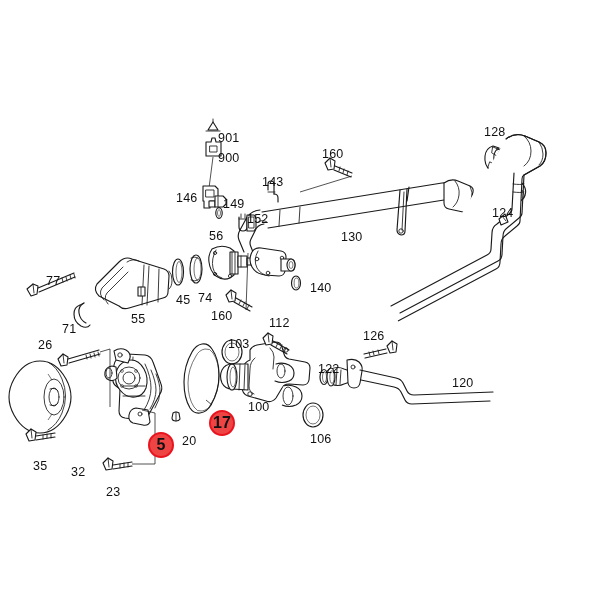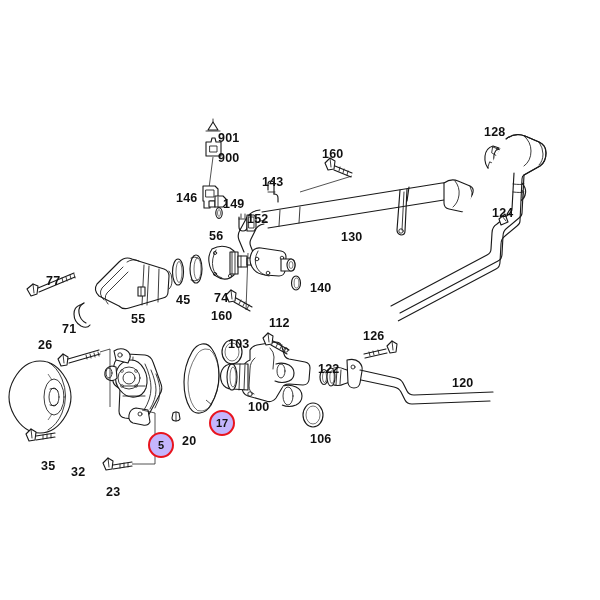--- a/index.html
+++ b/index.html
@@ -8,36 +8,36 @@
     width:600px;height:600px;
     background:#ffffff;
     font-family:"Liberation Sans","DejaVu Sans",sans-serif;
     overflow:hidden;
   }
   #artwork{position:absolute;left:0;top:0;width:600px;height:600px;}
   .lbl{
     position:absolute;
     font-family:"Liberation Sans","DejaVu Sans",sans-serif;
     font-size:12.5px;
-    font-weight:bold;
+    font-weight:normal;
     color:#111111;
     white-space:nowrap;
     line-height:13px;
     letter-spacing:0.2px;
   }
   .callout{
     position:absolute;
     width:26px;height:26px;
     border-radius:50%;
-    background:#c4b5fd;
+    background:#ef4444;
     border:2.6px solid #e8141e;
     box-sizing:border-box;
     display:flex;align-items:center;justify-content:center;
     font-family:"Liberation Sans","DejaVu Sans",sans-serif;
-    font-size:11px;font-weight:bold;color:#111111;
+    font-size:16px;font-weight:bold;color:#111111;
   }
 </style>
 </head>
 <body>
 
 <div id="stage">
 
   <svg id="artwork" viewBox="0 0 600 600" xmlns="http://www.w3.org/2000/svg">
     <defs>
       <style>
@@ -356,27 +356,27 @@
   <div class="lbl" style="left:209px;top:230px;">56</div>
   <div class="lbl" style="left:322px;top:148px;">160</div>
   <div class="lbl" style="left:484px;top:126px;">128</div>
   <div class="lbl" style="left:492px;top:207px;">124</div>
   <div class="lbl" style="left:341px;top:231px;">130</div>
   <div class="lbl" style="left:310px;top:282px;">140</div>
   <div class="lbl" style="left:46px;top:275px;">77</div>
   <div class="lbl" style="left:62px;top:323px;">71</div>
   <div class="lbl" style="left:131px;top:313px;">55</div>
   <div class="lbl" style="left:176px;top:294px;">45</div>
-  <div class="lbl" style="left:198px;top:292px;margin-left:16px;">74</div>
+  <div class="lbl" style="left:198px;top:292px;">74</div>
   <div class="lbl" style="left:211px;top:310px;">160</div>
   <div class="lbl" style="left:228px;top:330px;margin-top:8px;">103</div>
   <div class="lbl" style="left:269px;top:317px;">112</div>
   <div class="lbl" style="left:363px;top:330px;text-align:center;">126</div>
   <div class="lbl" style="left:38px;top:339px;text-align:center;">26</div>
-  <div class="lbl" style="left:41px;top:460px;">35</div>
+  <div class="lbl" style="left:33px;top:460px;">35</div>
   <div class="lbl" style="left:71px;top:466px;">32</div>
   <div class="lbl" style="left:106px;top:486px;">23</div>
   <div class="lbl" style="left:182px;top:435px;">20</div>
   <div class="lbl" style="left:248px;top:401px;">100</div>
   <div class="lbl" style="left:318px;top:363px;">122</div>
   <div class="lbl" style="left:310px;top:433px;">106</div>
   <div class="lbl" style="left:452px;top:377px;">120</div>
 
   <div class="callout" style="left:148px;top:432px;">5</div>
   <div class="callout" style="left:209px;top:410px;">17</div>

